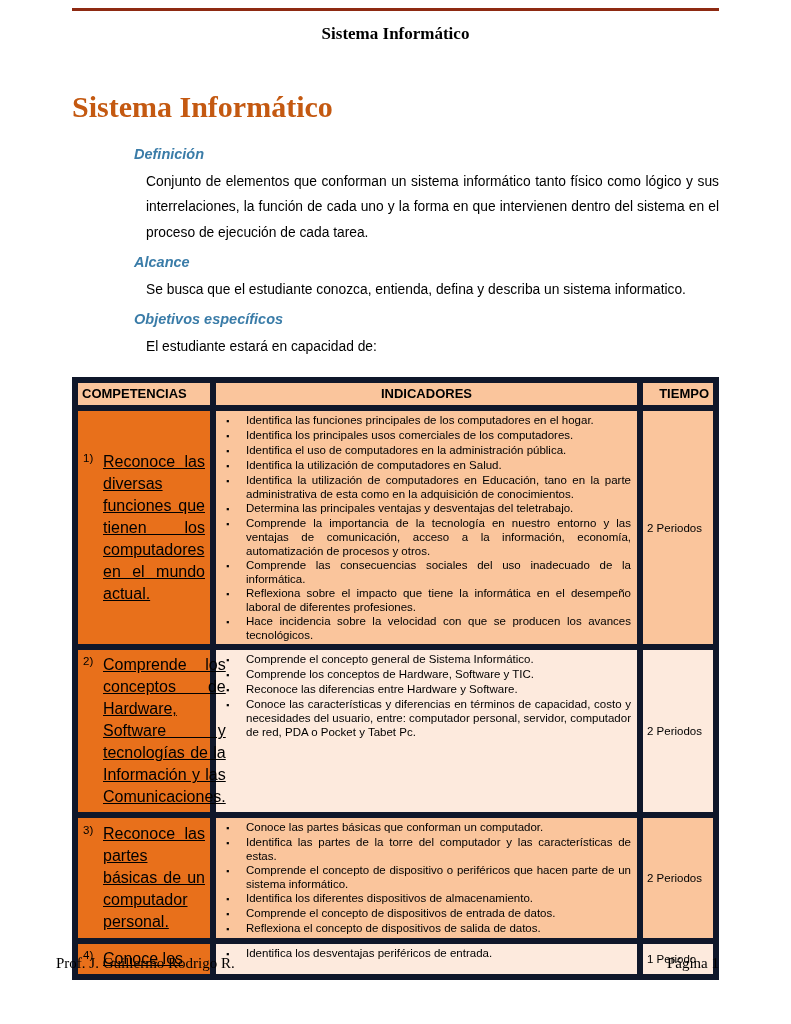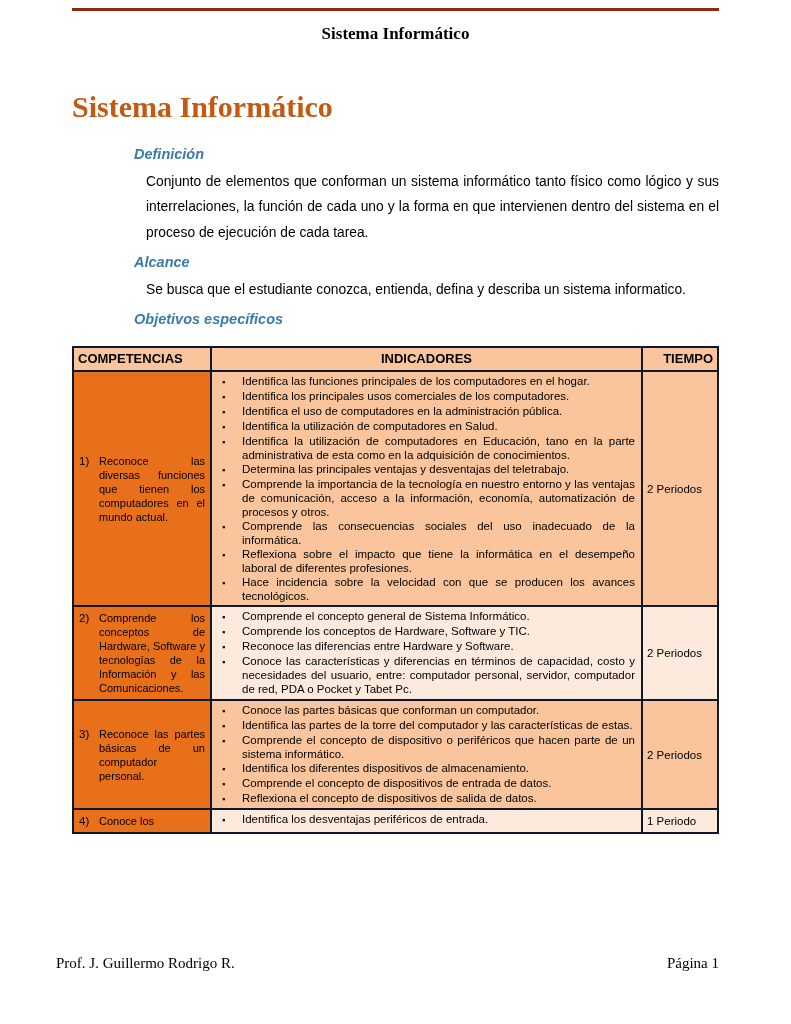--- a/index.html
+++ b/index.html
@@ -51,41 +51,41 @@
     line-height:25.3px;
     text-align:justify;
   }
 
   .comp-table {
     width:100%;
     border-collapse:collapse;
     table-layout:fixed;
     margin-top:18px;
   }
-  .comp-table th, .comp-table td { border:2px solid #0f172a; }
+  .comp-table th, .comp-table td { border:6px solid #0f172a; }
 
   .comp-table th {
     background:var(--c-header-row,#FAC59C);
     font-size:13px;
     font-weight:bold;
     padding:3px 4px;
     line-height:16px;
   }
   .th-comp   { text-align:left; padding-left:5px; }
   .th-ind    { text-align:center; }
   .th-tiempo { text-align:right; padding-right:3px; }
 
   .cell.comp {
     background:var(--c-cell-dark,#E8701B);
     vertical-align:middle;
     padding:4px 5px;
   }
   .comp-wrap { display:flex; }
   .comp-num  { flex:0 0 20px; font-size:11.5px; line-height:14px; }
-  .comp-text { flex:1; font-size:11px; line-height:14px; text-align:justify; }
+  .comp-text { flex:1; font-size:16px; line-height:22px; text-align:justify;text-decoration:underline; }
 
   .cell.ind { vertical-align:top; padding:2px 6px 2px 0; }
   .band-light  { background:var(--c-band-light,#FAC59C); }
   .band-cream  { background:var(--c-band-cream,#FDEADD); }
 
   .ind-list { list-style:none; padding-left:10px; }
   .ind-item { display:flex; align-items:flex-start; }
   .bullet   { flex:0 0 20px; font-size:9px; line-height:14px; padding-top:1px; }
   .ind-text { flex:1; font-size:11.5px; line-height:14px; text-align:justify; }
 
@@ -125,20 +125,21 @@
   <div class="section">
     <div class="sub-heading">Alcance</div>
     <p class="body-text">Se busca que el estudiante conozca, entienda, defina y describa un sistema informatico.</p>
   </div>
 
   <div class="section">
   </div>
 
   <div class="section">
     <div class="sub-heading">Objetivos específicos</div>
+    <p class="body-text">El estudiante estará en capacidad de:</p>
   </div>
 
   <table class="comp-table">
     <colgroup>
       <col style="width:138px">
       <col>
       <col style="width:76px">
     </colgroup>
     <thead>
       <tr>

